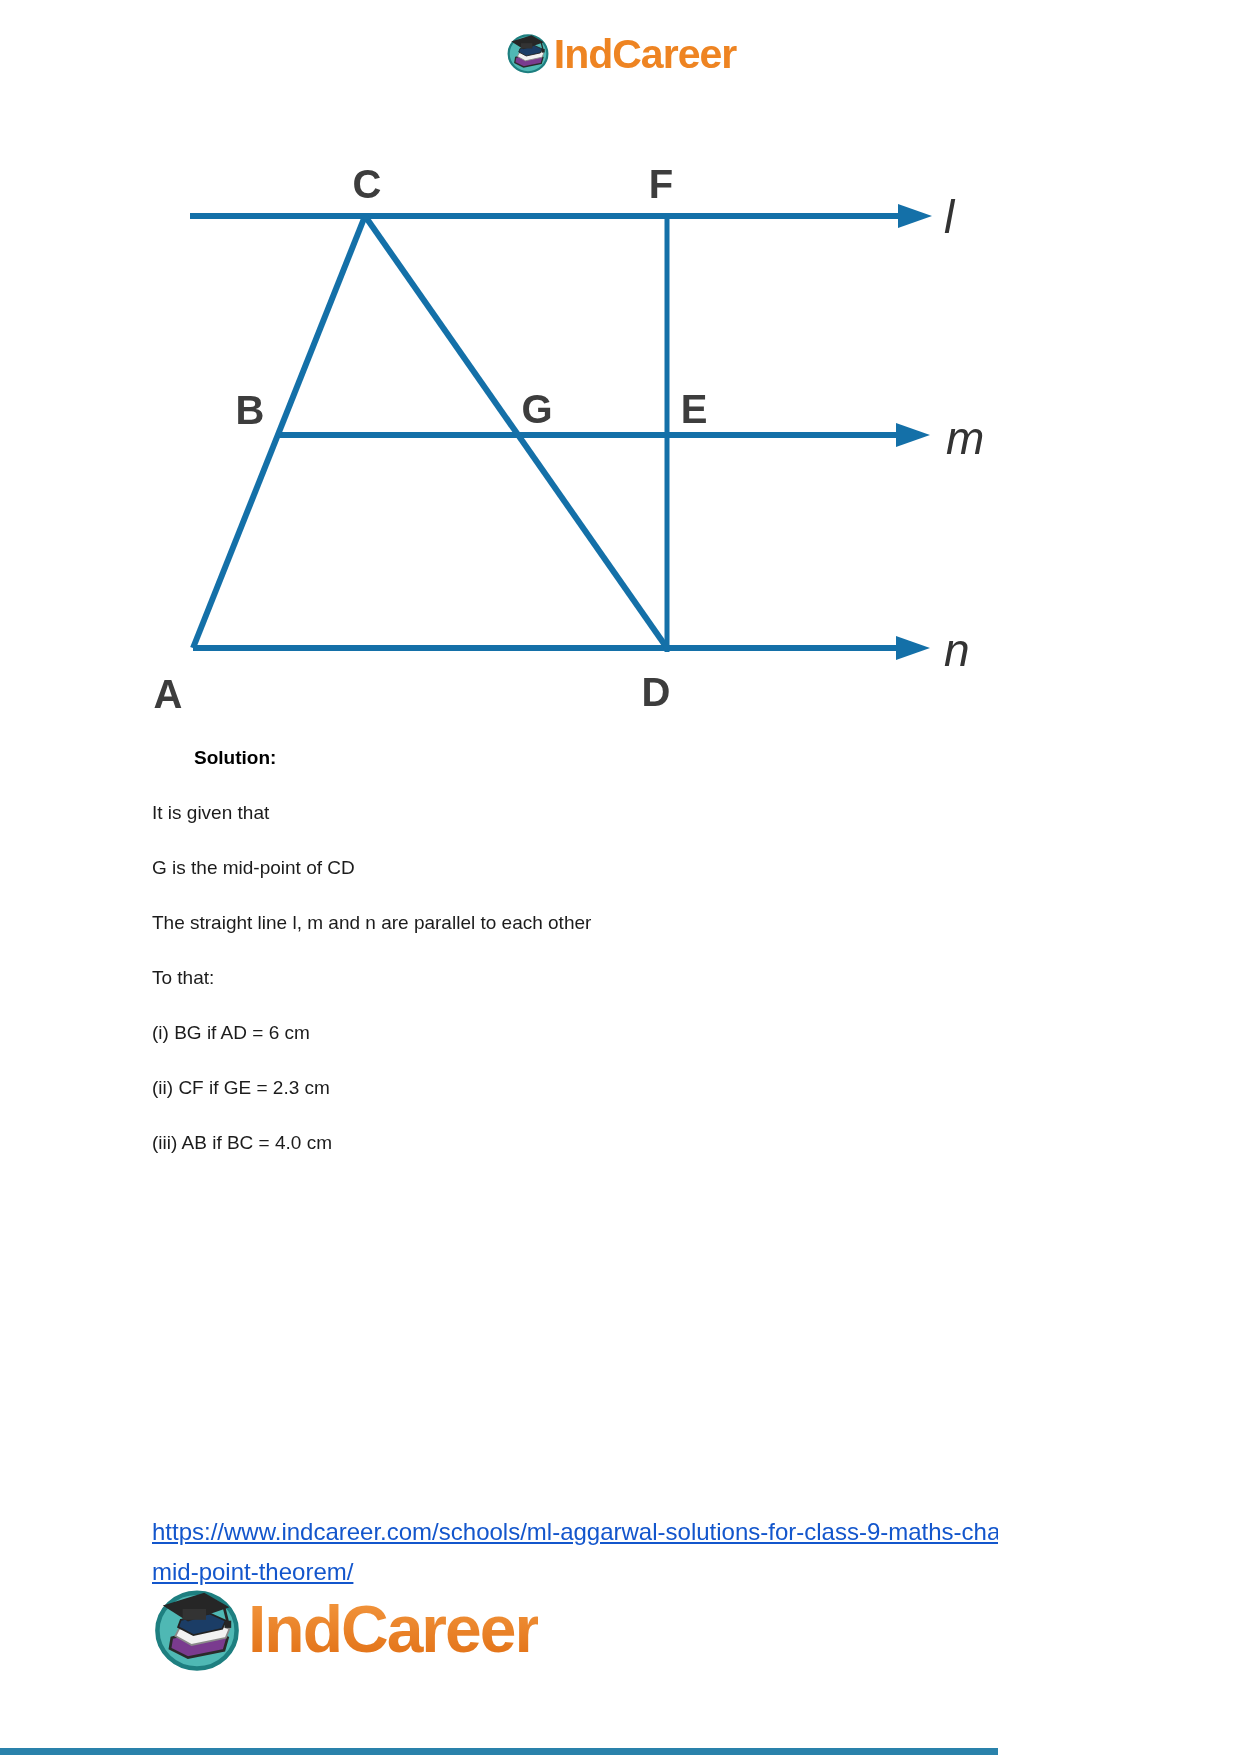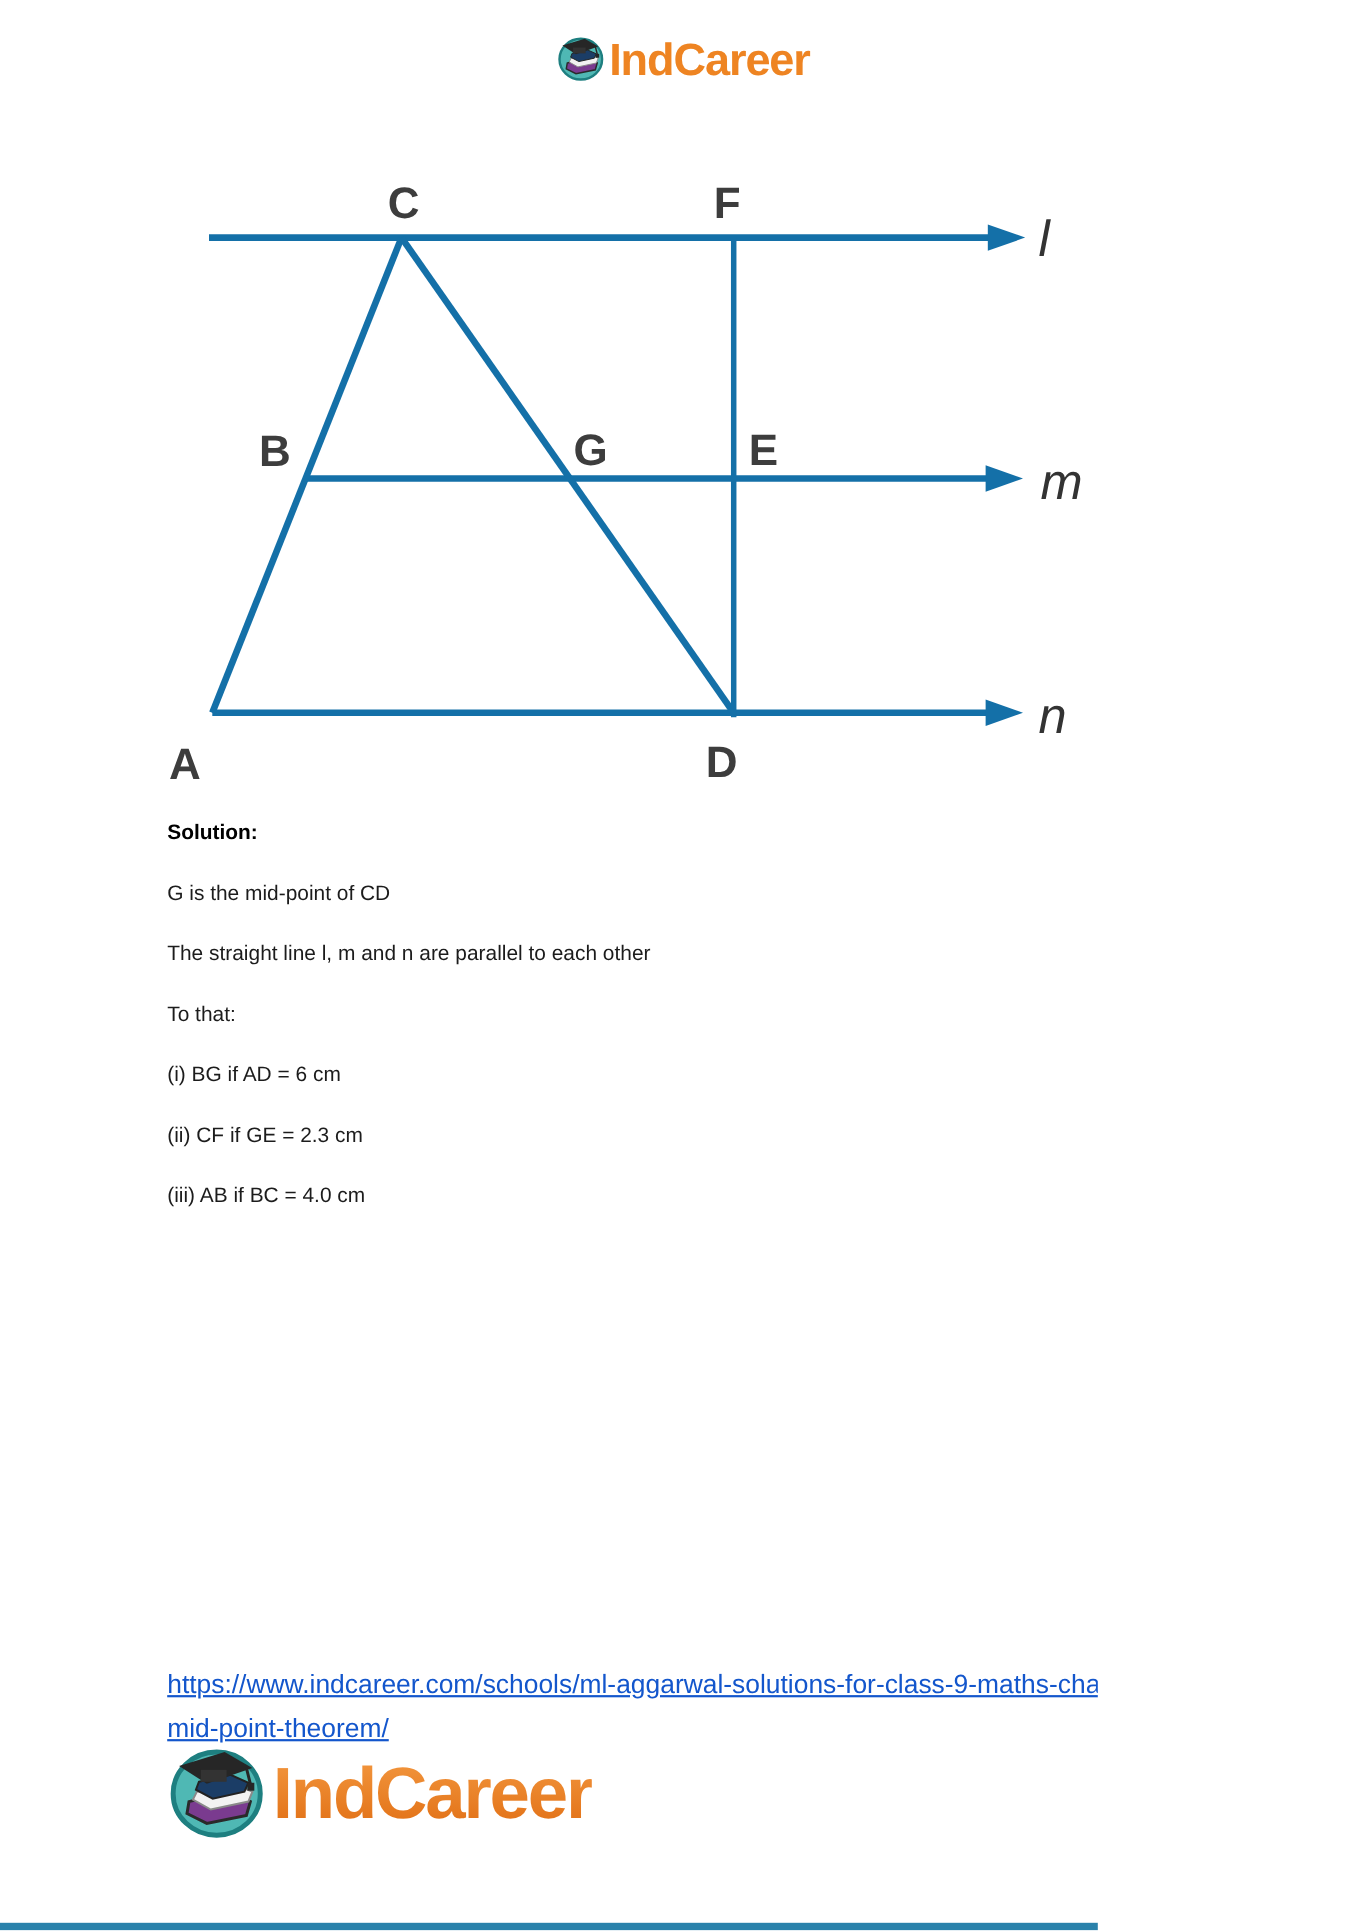--- a/index.html
+++ b/index.html
@@ -23,21 +23,21 @@
   
   .diagram{position:absolute;left:0;top:0;}
   .pt-label{font-family:"Liberation Sans",sans-serif;font-weight:700;font-size:40px;fill:#3d3d3d;}
   .line-label{font-family:"Liberation Sans",sans-serif;font-style:italic;font-size:46px;fill:#333333;}
   
   .solution{
     position:absolute;left:152px;top:748px;width:940px;
     color:#1c1c1c;font-size:19px;line-height:20px;
   }
   .solution p{margin:0 0 35px 0;}
-  .solution .heading{font-weight:700;color:#000;}
+  .solution .heading{font-weight:700;color:#000;margin-left:42px;}
   
   .source{
     position:absolute;left:152px;top:1512px;width:950px;
     font-size:24px;line-height:40px;
   }
   .source a{color:#1356cc;text-decoration:underline;word-break:break-word;}
   
   .footer-logo{
     position:absolute;left:152px;top:1582px;
     display:flex;align-items:center;gap:6px;
@@ -99,20 +99,21 @@
     <text class="pt-label" x="168" y="708" text-anchor="middle">A</text>
     <text class="pt-label" x="656" y="706" text-anchor="middle">D</text>
 
     <text class="line-label" x="944" y="233">l</text>
     <text class="line-label" x="946" y="454">m</text>
     <text class="line-label" x="944" y="666">n</text>
   </svg>
 
   <div class="solution">
     <p class="heading">Solution:</p>
+    <p>It is given that</p>
     <p>G is the mid-point of CD</p>
     <p>The straight line l, m and n are parallel to each other</p>
     <p>To that:</p>
     <p>(i) BG if AD = 6 cm</p>
     <p>(ii) CF if GE = 2.3 cm</p>
     <p>(iii) AB if BC = 4.0 cm</p>
   </div>
 
   <div class="source">
     <a href="#">https://www.indcareer.com/schools/ml-aggarwal-solutions-for-class-9-maths-chapter-11-mid-point-theorem/</a>

